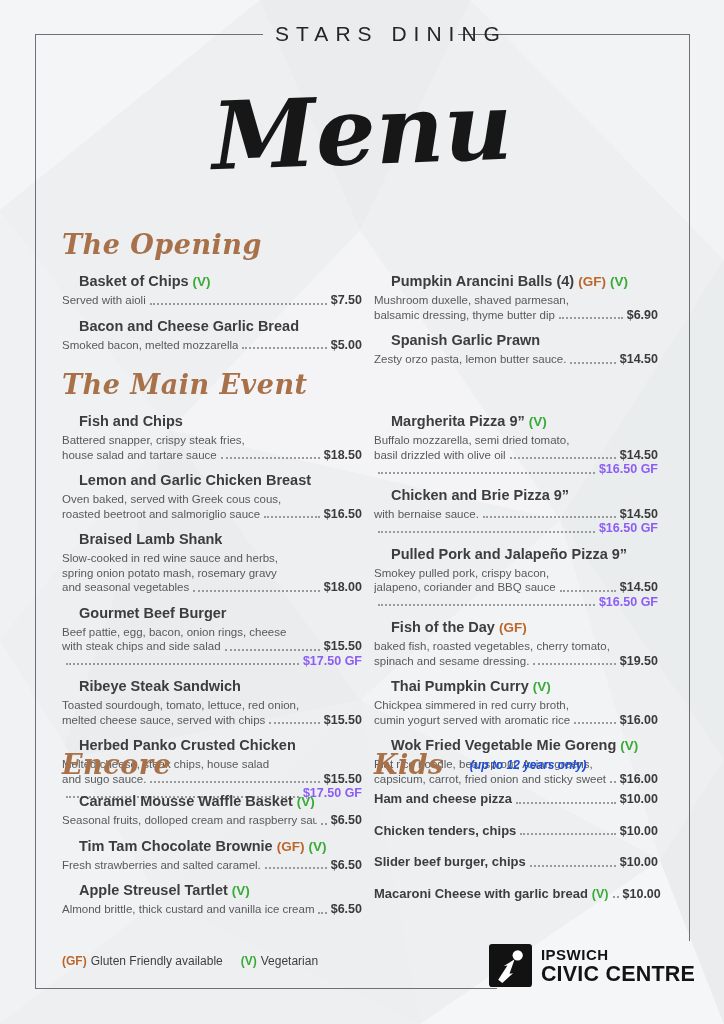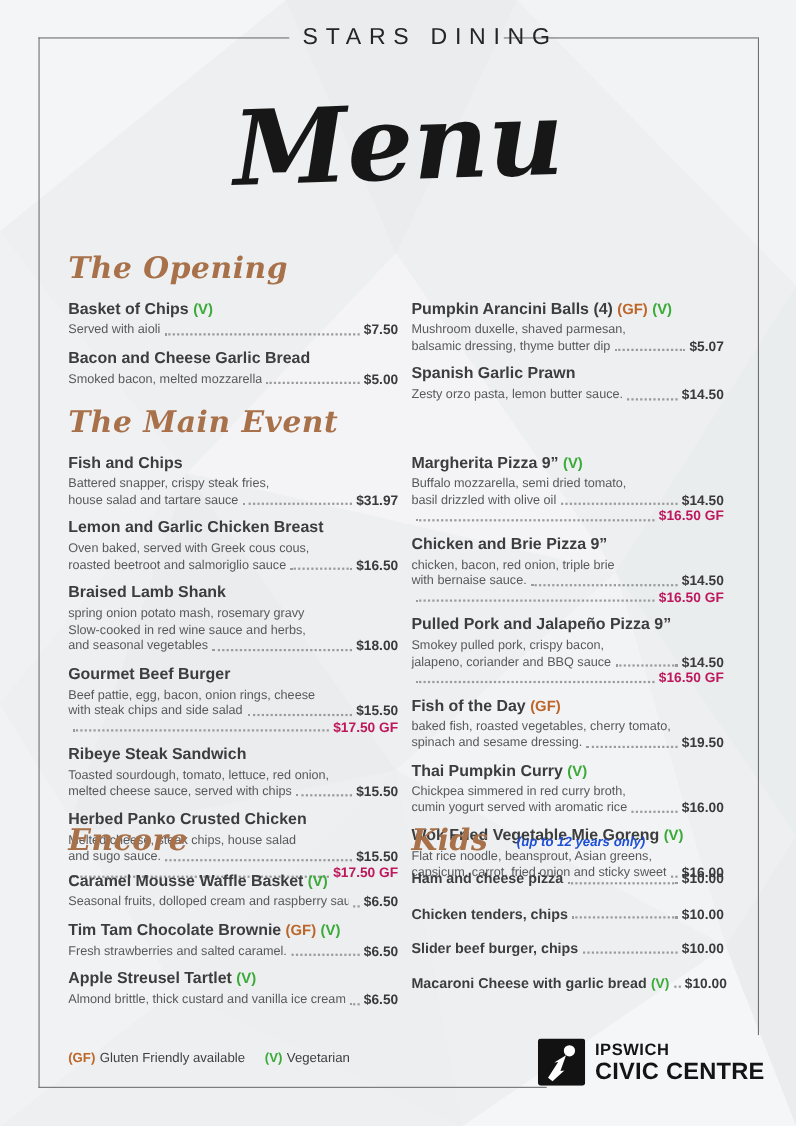--- a/index.html
+++ b/index.html
@@ -41,30 +41,30 @@
   .bottom-sections .half-l { width:300px; }
   .bottom-sections .half-r { width:284px; }
 
   .cols { display:flex; gap:12px; margin-top:10px; }
   .col-l { width:300px; }
   .col-r { width:284px; }
   .one-col { margin-top:10px; }
 
   .item { margin-bottom:9px; }
   .title-row { line-height:17px; margin-bottom:3px; }
-  .item-title { font-size:14.5px; font-weight:700; color:#3d3d3d; }
+  .item-title { font-size:14.5px; font-weight:700; color:#3d3d3d;margin-left:17px; }
   .badge { font-weight:700; font-size:13.5px; margin-left:4px; }
   .badge-gf { color:#bc662a; }
   .badge-v  { color:#3aab38; }
   .desc-line { font-size:11.5px; color:#58595b; line-height:14.5px; }
   .price-row { display:flex; align-items:flex-end; font-size:11.5px; color:#58595b; line-height:14.5px; }
   .price-row .dtext { white-space:nowrap; flex-shrink:1; overflow:hidden; }
   .dots { flex:1 1 auto; min-width:6px; border-bottom:2px dotted #9a9a9a; margin:0 4px 3px 4px; }
   .price { font-size:12.5px; font-weight:700; color:#3a3a3a; white-space:nowrap; }
-  .gfrow .price { color:#be185d; }
+  .gfrow .price { color:#8b5cf6; }
 
   .item.kids { margin-bottom:17px; }
   .item.kids .ktitle { font-size:13px; font-weight:700; color:#3d3d3d; white-space:nowrap; }
   .item.kids .badge { font-size:12.5px; }
 
   .kids-head { display:flex; align-items:center; gap:26px; }
   .kids-sub { font-size:12px; font-style:italic; font-weight:700; color:#1d4ed8; }
 
   .legend { position:absolute; left:62px; top:954px; font-size:12px; color:#3f3f3f; }
   .legend b { font-weight:700; }
@@ -129,21 +129,21 @@
             </div>
           </div>
         </div>
       <div class="col-r">
           <div class="item">
             <div class="title-row"><span class="item-title">Pumpkin Arancini Balls (4)</span><span class="badge badge-gf">(GF)</span><span class="badge badge-v">(V)</span></div>
             <div class="desc-line">Mushroom duxelle, shaved parmesan,</div>
             <div class="price-row">
               <span class="dtext">balsamic dressing, thyme butter dip</span>
               <span class="dots"></span>
-              <span class="price">$5.07</span>
+              <span class="price">$6.90</span>
             </div>
           </div>
           <div class="item">
             <div class="title-row"><span class="item-title">Spanish Garlic Prawn</span></div>
             <div class="price-row">
               <span class="dtext">Zesty orzo pasta, lemon butter sauce.</span>
               <span class="dots"></span>
               <span class="price">$14.50</span>
             </div>
           </div>
@@ -154,36 +154,36 @@
   <section class="section" id="sec-main">
     <h2 class="script">The Main Event</h2>
     <div class="cols">
       <div class="col-l">
           <div class="item">
             <div class="title-row"><span class="item-title">Fish and Chips</span></div>
             <div class="desc-line">Battered snapper, crispy steak fries,</div>
             <div class="price-row">
               <span class="dtext">house salad and tartare sauce</span>
               <span class="dots"></span>
-              <span class="price">$31.97</span>
+              <span class="price">$18.50</span>
             </div>
           </div>
           <div class="item">
             <div class="title-row"><span class="item-title">Lemon and Garlic Chicken Breast</span></div>
             <div class="desc-line">Oven baked, served with Greek cous cous,</div>
             <div class="price-row">
               <span class="dtext">roasted beetroot and salmoriglio sauce</span>
               <span class="dots"></span>
               <span class="price">$16.50</span>
             </div>
           </div>
           <div class="item">
             <div class="title-row"><span class="item-title">Braised Lamb Shank</span></div>
+            <div class="desc-line">Slow-cooked in red wine sauce and herbs,</div>
             <div class="desc-line">spring onion potato mash, rosemary gravy</div>
-            <div class="desc-line">Slow-cooked in red wine sauce and herbs,</div>
             <div class="price-row">
               <span class="dtext">and seasonal vegetables</span>
               <span class="dots"></span>
               <span class="price">$18.00</span>
             </div>
           </div>
           <div class="item">
             <div class="title-row"><span class="item-title">Gourmet Beef Burger</span></div>
             <div class="desc-line">Beef pattie, egg, bacon, onion rings, cheese</div>
             <div class="price-row">
@@ -228,21 +228,20 @@
               <span class="dots"></span>
               <span class="price">$14.50</span>
             </div>
             <div class="price-row gfrow">
               <span class="dots"></span>
               <span class="price">$16.50 GF</span>
             </div>
           </div>
           <div class="item">
             <div class="title-row"><span class="item-title">Chicken and Brie Pizza 9”</span></div>
-            <div class="desc-line">chicken, bacon, red onion, triple brie</div>
             <div class="price-row">
               <span class="dtext">with bernaise sauce.</span>
               <span class="dots"></span>
               <span class="price">$14.50</span>
             </div>
             <div class="price-row gfrow">
               <span class="dots"></span>
               <span class="price">$16.50 GF</span>
             </div>
           </div>

